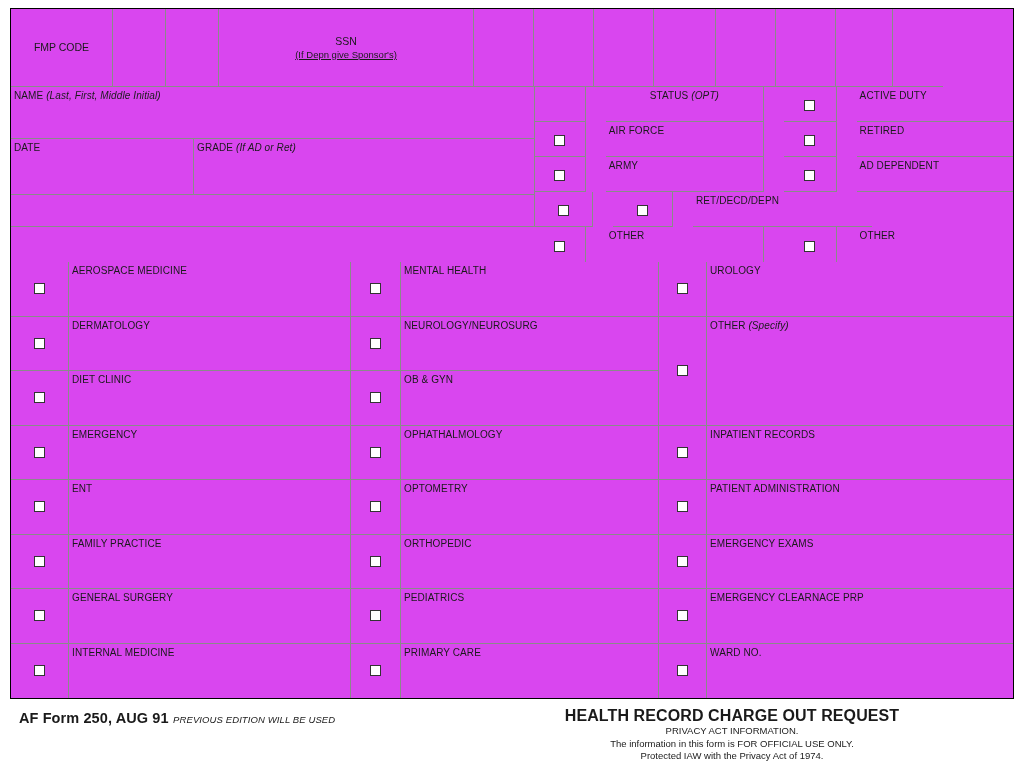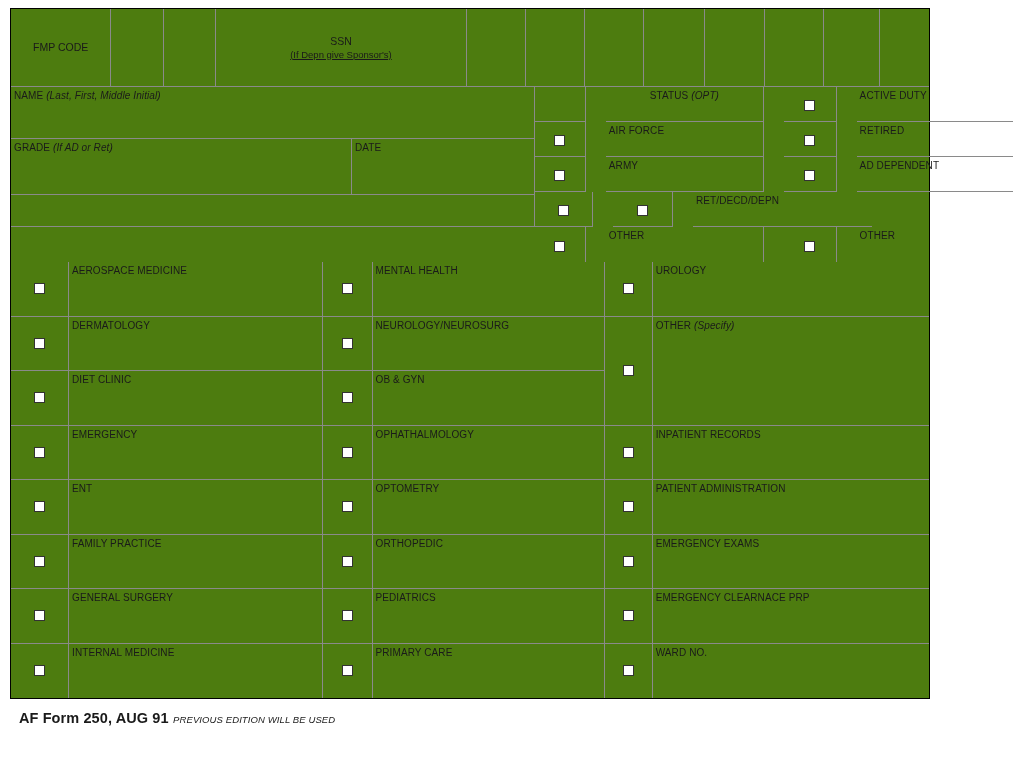--- a/index.html
+++ b/index.html
@@ -20,24 +20,24 @@
     width: 1024px;
     height: 770px;
     box-sizing: border-box;
   }
 
   
   .sheet {
     position: absolute;
     left: 10px;
     top: 8px;
-    width: 920px;
+    width: 1004px;
     border: 1.6px solid #000;
     box-sizing: border-box;
-    background: #4d7c0f;
+    background: #d946ef;
   }
 
   .row { display: flex; }
 
   .cell {
     box-sizing: border-box;
     border-right: 1px solid #8a8a8a;
     border-bottom: 1px solid #8a8a8a;
     position: relative;
     overflow: hidden;
@@ -200,28 +200,28 @@
         <div class="row">
           <div class="cell id-name" style="width:524px">
             <div class="lbl">
               <span>NAME</span>
               <span class="it">(Last, First, Middle Initial)</span>
             </div>
           </div>
         </div>
 
         <div class="row">
+          <div class="cell id-grade" style="width:183px">
+            <div class="lbl">DATE</div>
+          </div>
           <div class="cell id-grade" style="width:341px">
             <div class="lbl">
               <span>GRADE</span>
               <span class="it">(If AD or Ret)</span>
             </div>
-          </div>
-          <div class="cell id-grade" style="width:183px">
-            <div class="lbl">DATE</div>
           </div>
         </div>
 
         <div class="row">
           <div class="cell id-blank" style="width:524px"></div>
         </div>
 
       </div>
 
       <div class="band-id-right">
@@ -527,15 +527,21 @@
       </div>
 
     </div>
   </div>
 
   <div class="footer">
     <div class="f-left">
       <span class="big">AF Form 250, AUG 91</span>
       <span class="small">PREVIOUS EDITION WILL BE USED</span>
     </div>
+    <div class="f-right">
+      <div class="title">HEALTH RECORD CHARGE OUT REQUEST</div>
+      <div class="pa">PRIVACY ACT INFORMATION.</div>
+      <div class="pa">The information in this form is FOR OFFICIAL USE ONLY.</div>
+      <div class="pa">Protected IAW with the Privacy Act of 1974.</div>
+    </div>
   </div>
 
 </div>
 
 </body></html>

